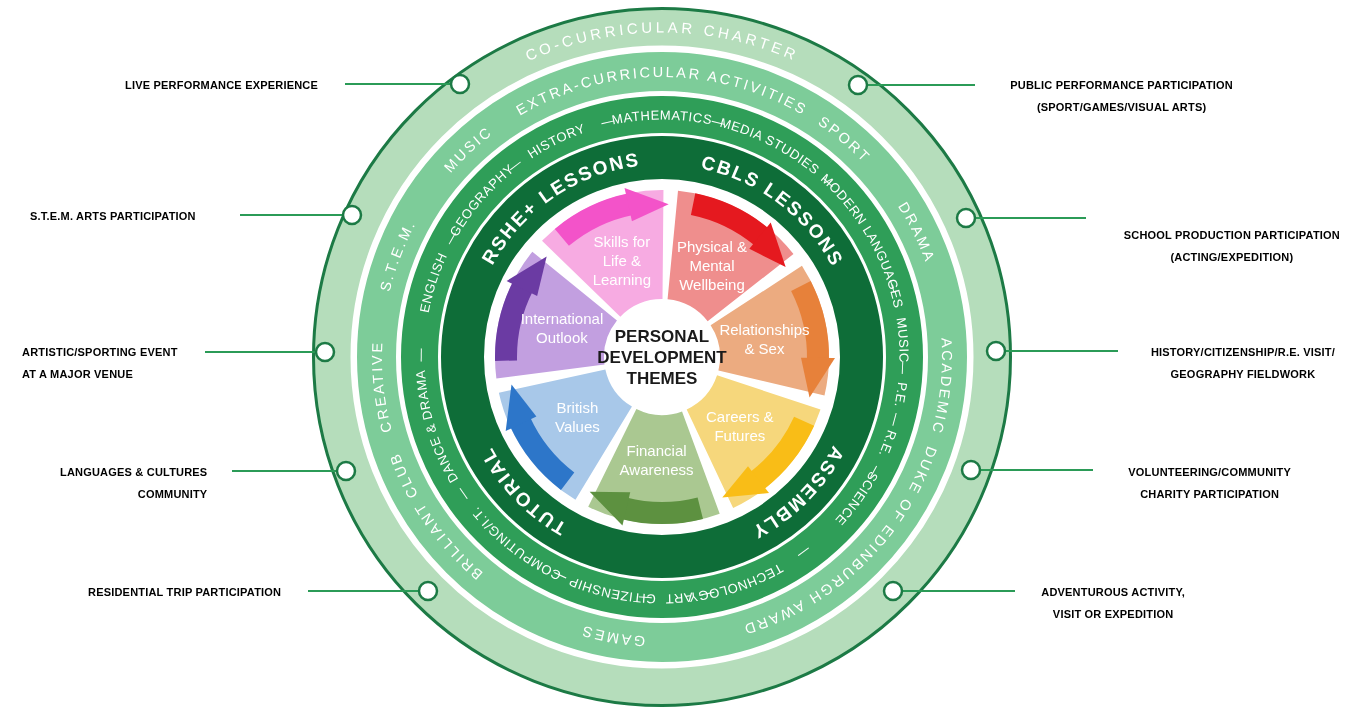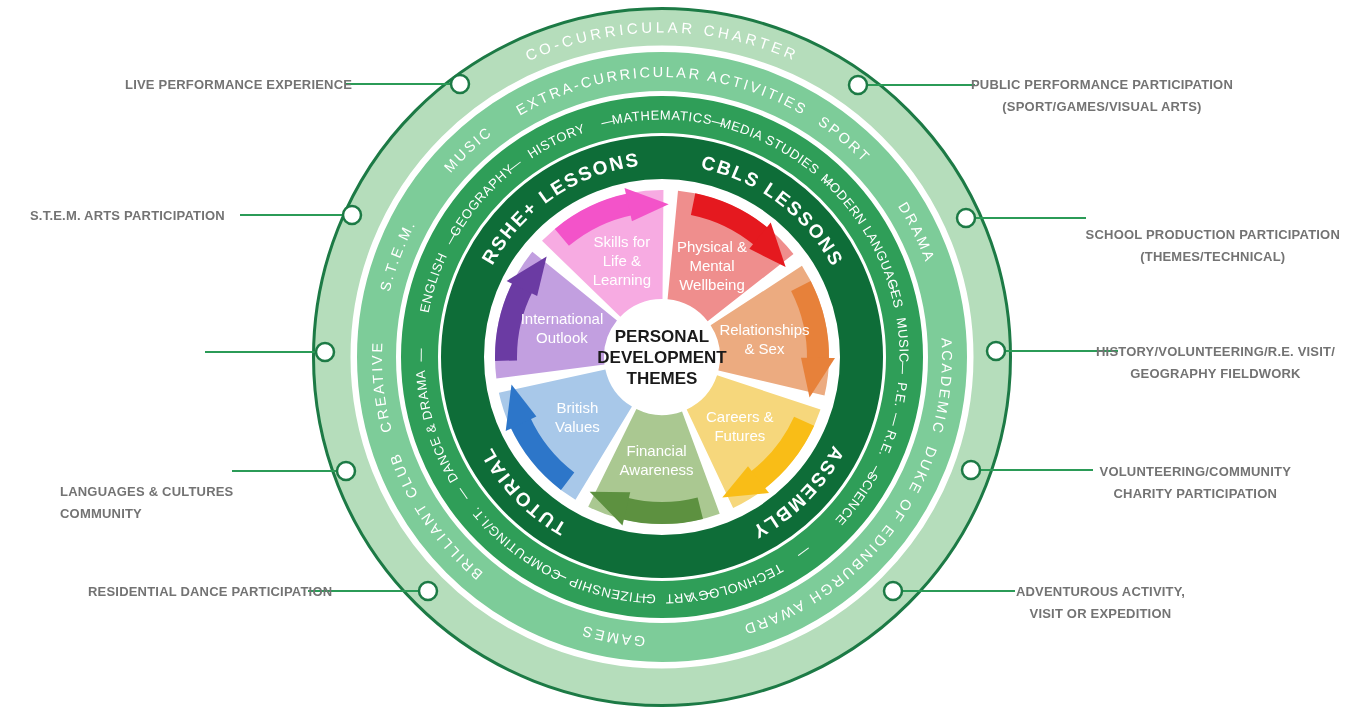--- a/index.html
+++ b/index.html
@@ -1,20 +1,20 @@
 <!DOCTYPE html>
 <html><head>
 <meta charset="utf-8">
 <style>
   html,body{margin:0;padding:0;background:#ffffff;}
   body{font-family:"Liberation Sans", sans-serif;}
   .stage{position:relative;width:1367px;height:718px;background:#fff;overflow:hidden;}
   .stage svg{display:block;position:absolute;left:0;top:0;}
-  .callout{position:absolute;font-weight:bold;font-size:13px;line-height:22px;
-           color:#737373;letter-spacing:.2px;white-space:nowrap;}
+  .callout{position:absolute;font-weight:bold;font-size:11px;line-height:22px;
+           color:#000000;letter-spacing:.2px;white-space:nowrap;}
   .callout.right{text-align:center;}
   .callout .line{display:block;}
   .callout .line:empty{display:none;}
   text{font-family:"Liberation Sans", sans-serif;}
 </style>
 </head>
 <body>
 
 <div class="stage">
   <svg id="diagram" width="1367" height="718" viewBox="0 0 1367 718">
@@ -165,39 +165,43 @@
     </svg>
 
   <div class="callout left" style="left:125px;top:74px;">
     <span class="line">LIVE PERFORMANCE EXPERIENCE</span>
 
   </div>
   <div class="callout left" style="left:30px;top:205px;">
     <span class="line">S.T.E.M. ARTS PARTICIPATION</span>
 
   </div>
-  <div class="callout left" style="left:60px;top:481px;">
+  <div class="callout left" style="left:22px;top:341px;">
+    <span class="line">ARTISTIC/SPORTING EVENT</span>
+    <span class="line">AT A MAJOR VENUE</span>
+  </div>
+  <div class="callout left" style="left:60px;top:461px;text-align:right;">
     <span class="line">LANGUAGES &amp; CULTURES</span>
     <span class="line">COMMUNITY</span>
   </div>
   <div class="callout left" style="left:88px;top:581px;">
-    <span class="line">RESIDENTIAL DANCE PARTICIPATION</span>
+    <span class="line">RESIDENTIAL TRIP PARTICIPATION</span>
 
   </div>
 
   <div class="callout right" style="right:134px;top:74px;">
     <span class="line">PUBLIC PERFORMANCE PARTICIPATION</span>
     <span class="line">(SPORT/GAMES/VISUAL ARTS)</span>
   </div>
   <div class="callout right" style="right:27px;top:224px;">
     <span class="line">SCHOOL PRODUCTION PARTICIPATION</span>
-    <span class="line">(THEMES/TECHNICAL)</span>
+    <span class="line">(ACTING/EXPEDITION)</span>
   </div>
   <div class="callout right" style="right:32px;top:341px;">
-    <span class="line">HISTORY/VOLUNTEERING/R.E. VISIT/</span>
+    <span class="line">HISTORY/CITIZENSHIP/R.E. VISIT/</span>
     <span class="line">GEOGRAPHY FIELDWORK</span>
   </div>
   <div class="callout right" style="right:182px;top:581px;">
     <span class="line">ADVENTUROUS ACTIVITY,</span>
     <span class="line">VISIT OR EXPEDITION</span>
   </div>
   <div class="callout right" style="right:76px;top:461px;">
     <span class="line">VOLUNTEERING/COMMUNITY</span>
     <span class="line">CHARITY PARTICIPATION</span>
   </div>

